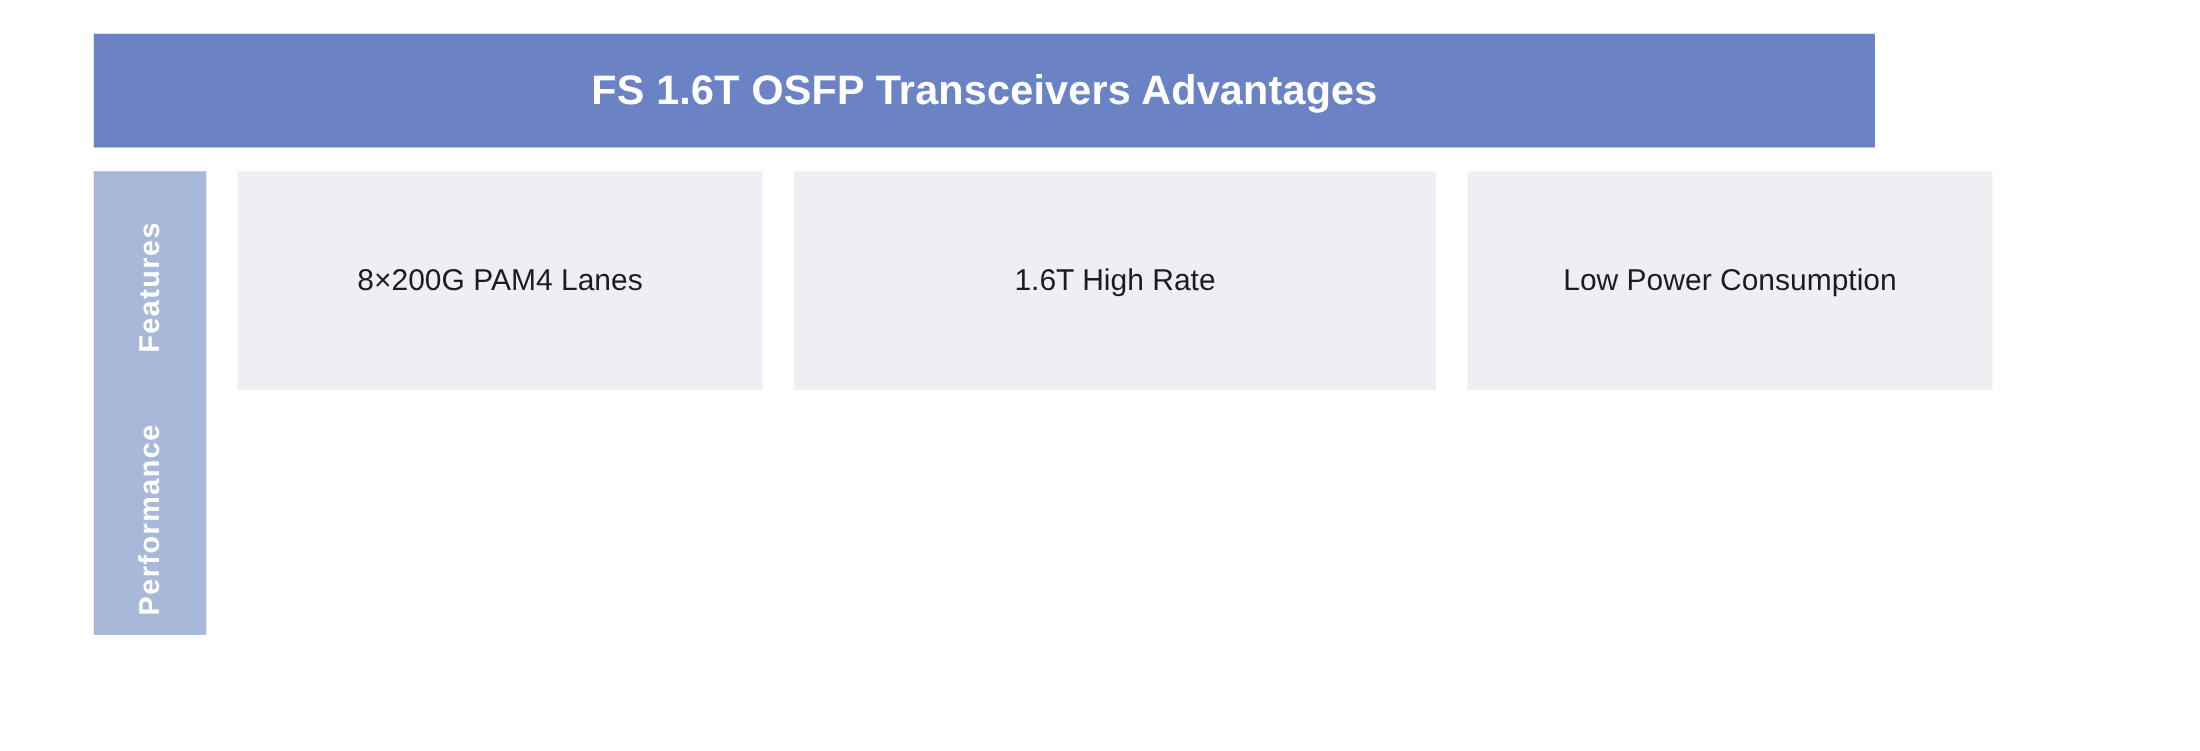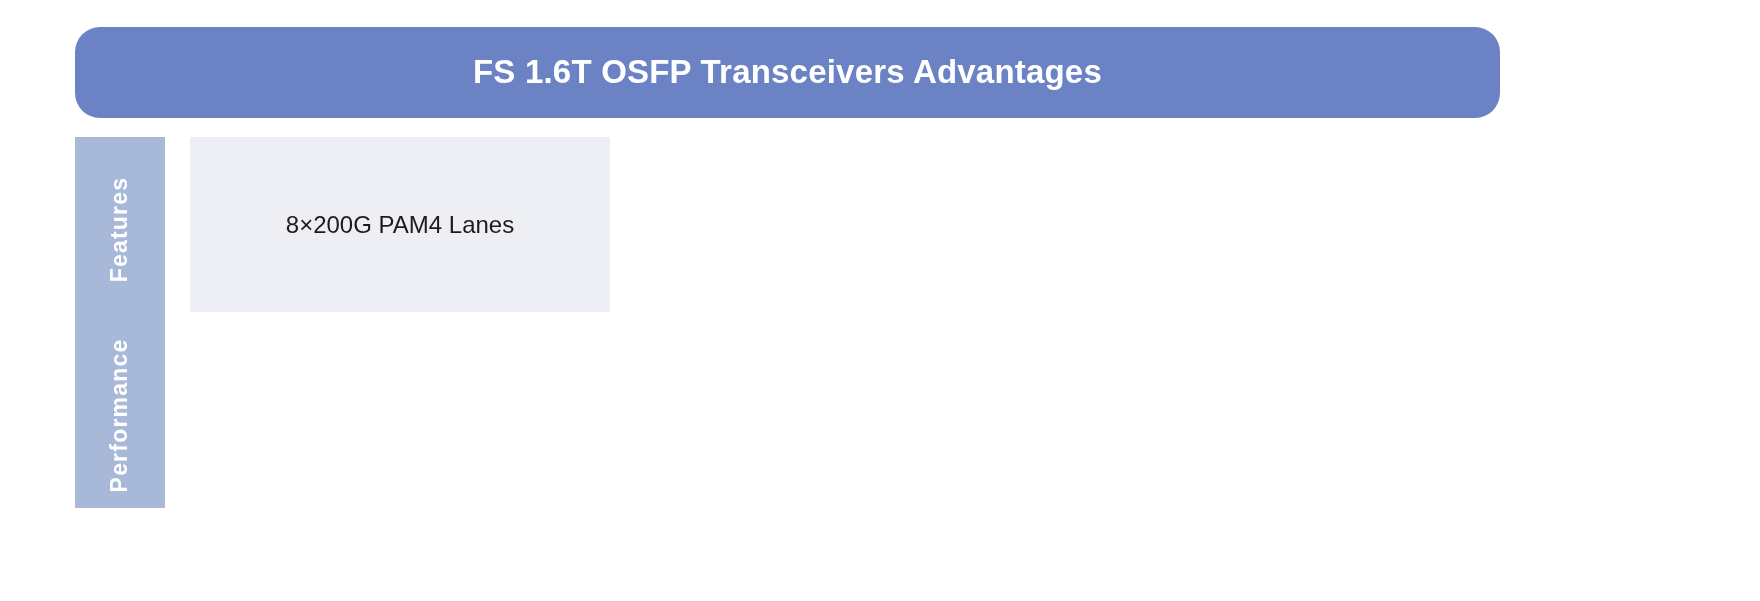--- a/index.html
+++ b/index.html
@@ -25,21 +25,20 @@
   .header-bar {
     position: absolute;
     left: 75px;
     top: 27px;
     width: 1425px;
     height: 91px;
     background: #6b83c4;
     display: flex;
     align-items: center;
     justify-content: center;
-    border-radius: 25px;
   }
   .header-title {
     color: #ffffff;
     font-size: 33px;
     font-weight: bold;
     letter-spacing: 0.2px;
     line-height: 1.1;
     text-align: center;
     white-space: nowrap;
   }
@@ -119,15 +118,21 @@
       <span class="category-label">Performance</span>
     </div>
   </div>
 
   <div class="card-grid">
 
     <div class="card">
       <span class="card-text">8×200G PAM4 Lanes</span>
     </div>
 
+    <div class="card">
+      <span class="card-text">1.6T High Rate</span>
+    </div>
+    <div class="card">
+      <span class="card-text">Low Power Consumption</span>
+    </div>
 
   </div>
 </div>
 
 </body></html>

